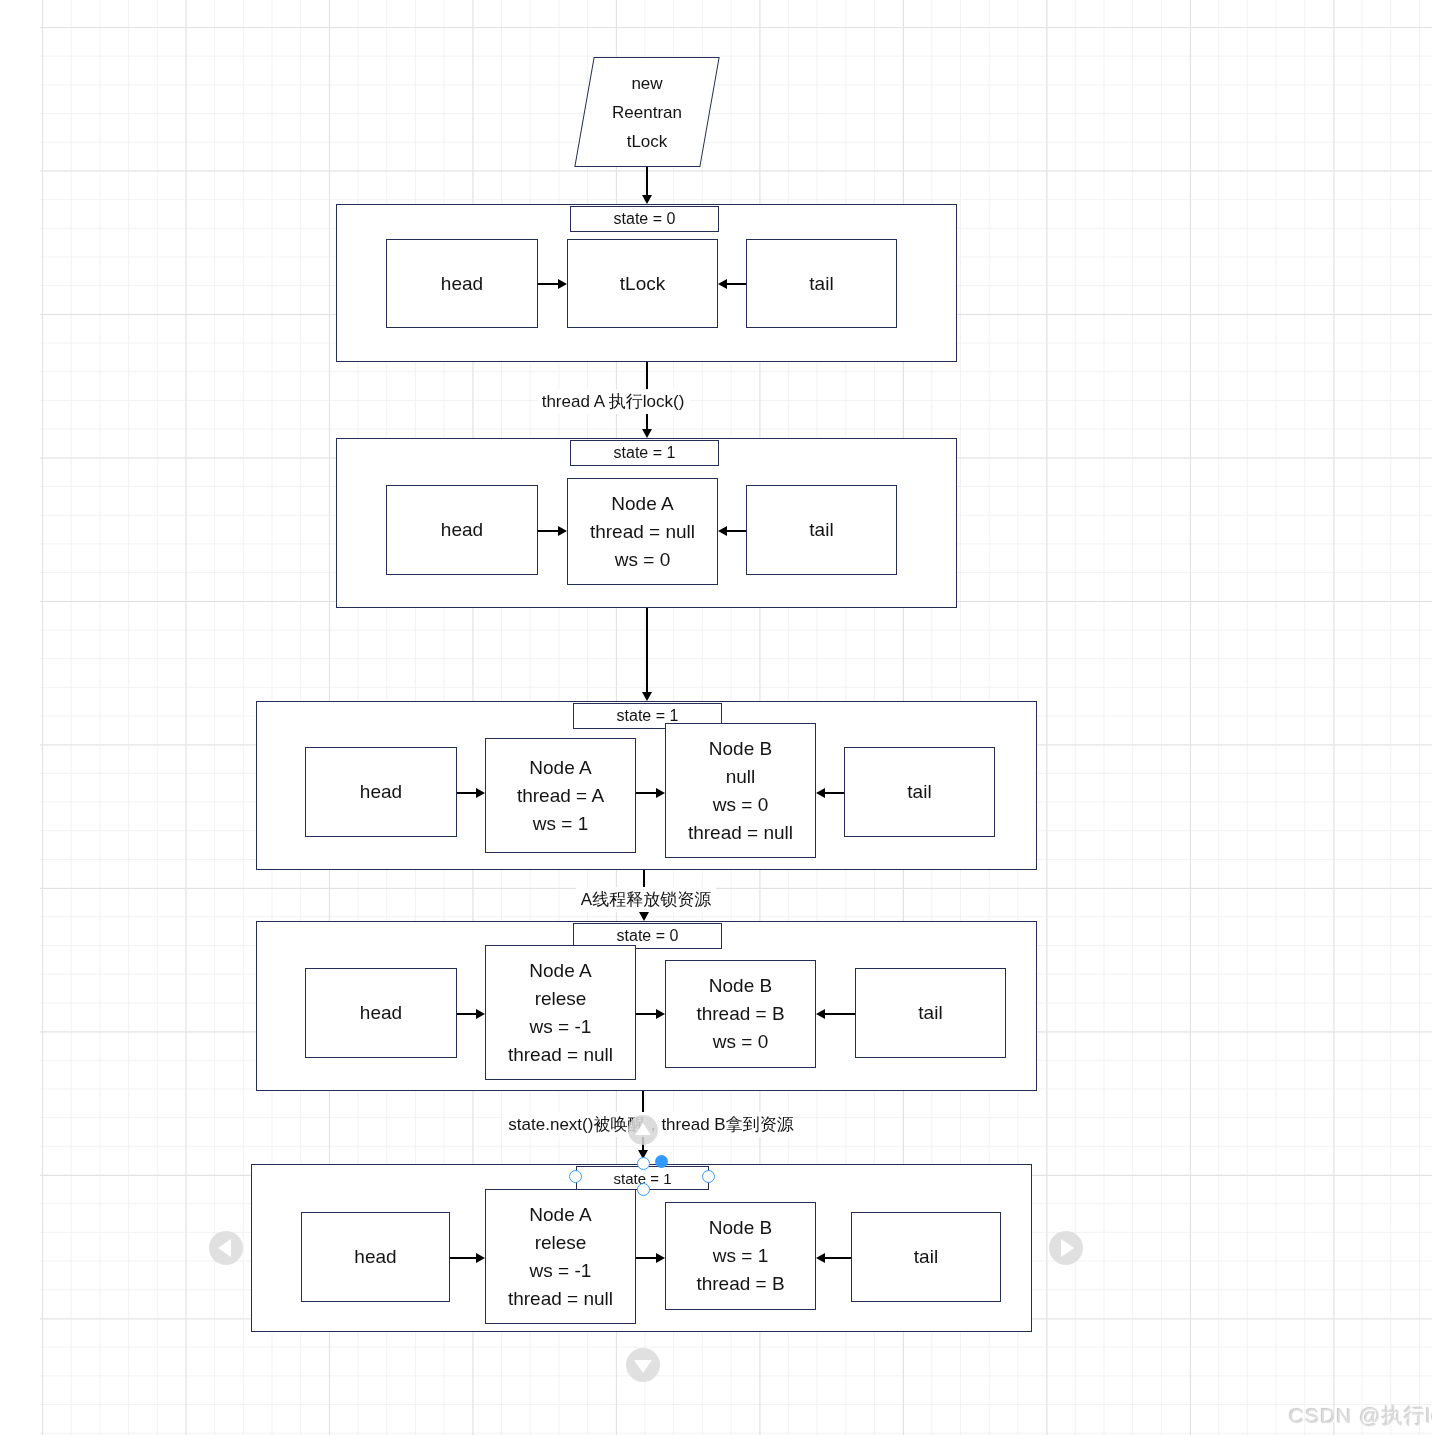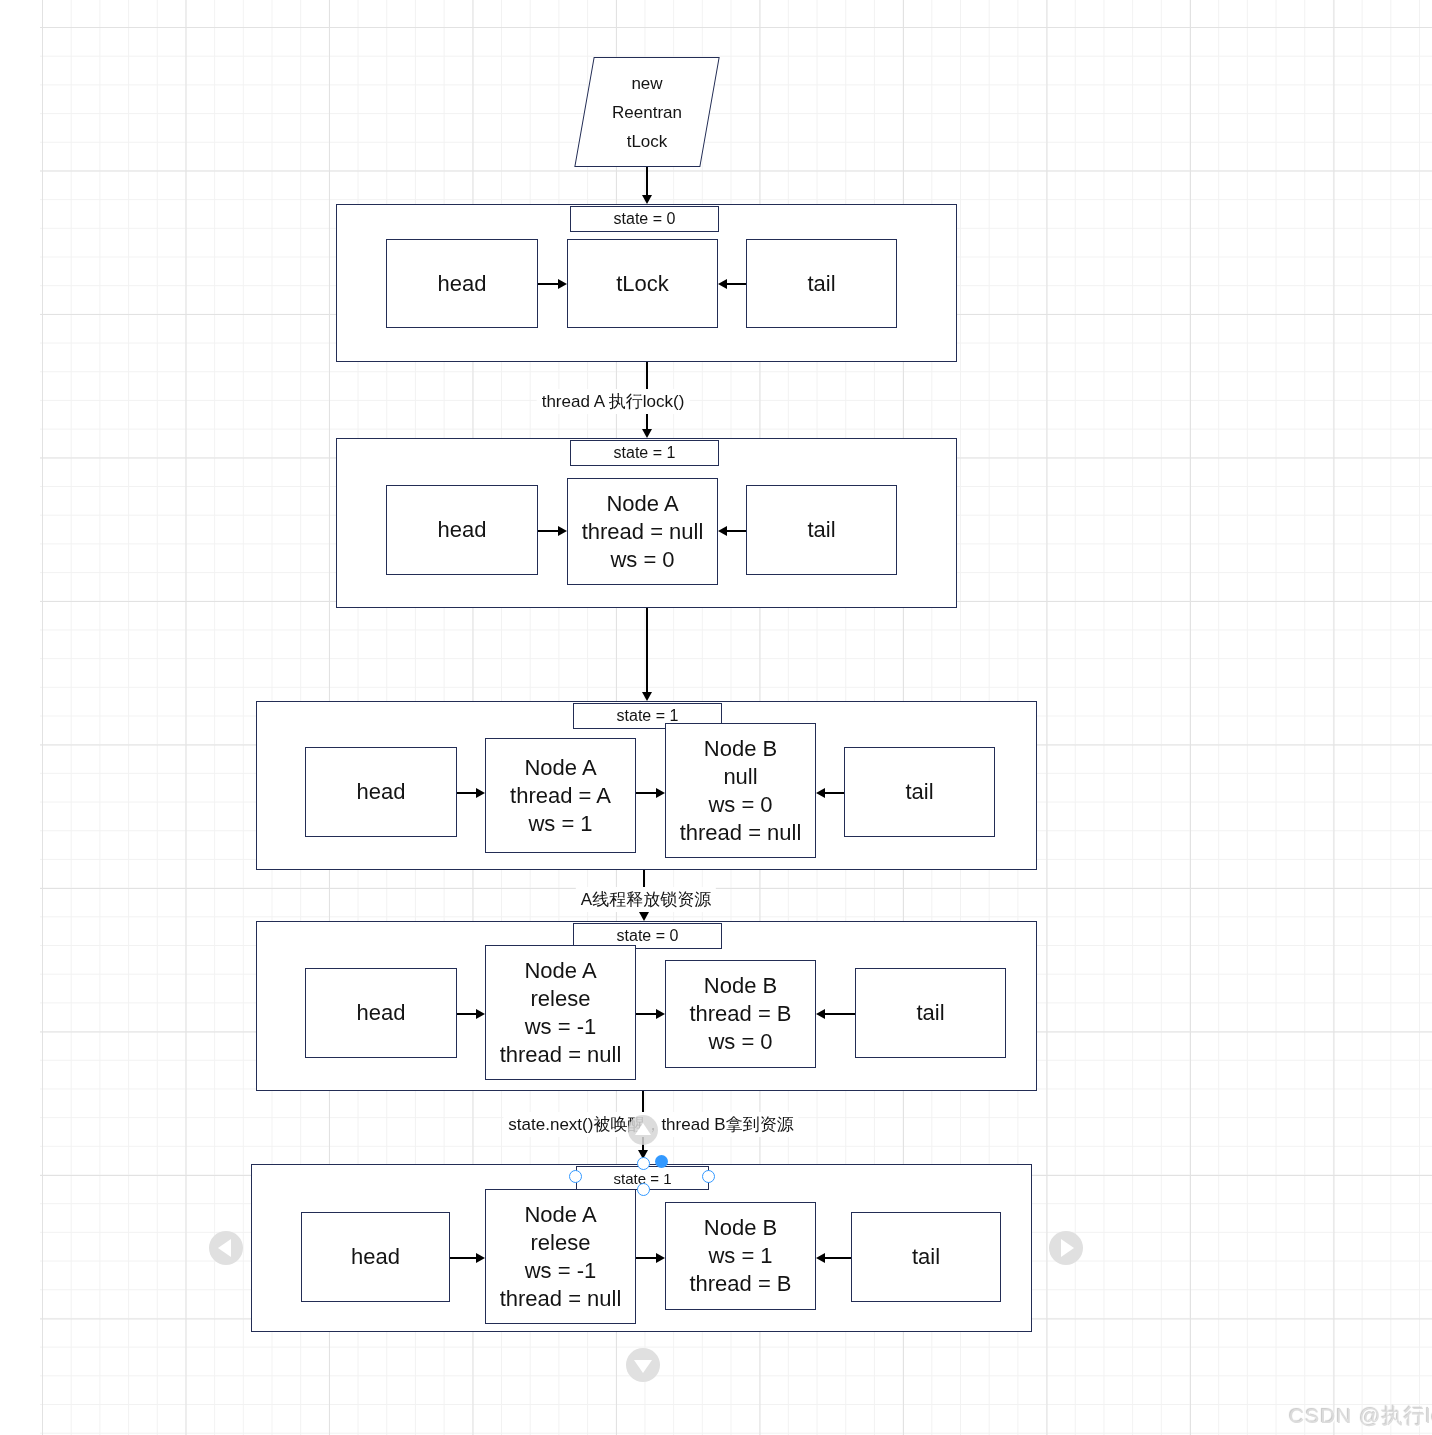--- a/index.html
+++ b/index.html
@@ -15,21 +15,21 @@
     background-size:143.5px 143.5px,143.5px 143.5px,28.7px 28.7px,28.7px 28.7px;
     background-position:2px 27px;
     margin-left:40px;
   }
   .shape{position:absolute;background:#fff;border:1.6px solid #232d55;box-sizing:border-box;}
   .outer{background:#fff;}
   .statebox{position:absolute;background:#fff;border:1.6px solid #232d55;box-sizing:border-box;
     display:flex;align-items:center;justify-content:center;font-size:16px;}
   .nbox{position:absolute;background:#fff;border:1.6px solid #232d55;box-sizing:border-box;
     display:flex;flex-direction:column;align-items:center;justify-content:center;
-    font-size:22px;line-height:28px;text-align:center;}
+    font-size:19px;line-height:28px;text-align:center;}
   .vline{position:absolute;width:1.7px;background:#000;}
   .hline{position:absolute;height:1.7px;background:#000;}
   .ah-down{position:absolute;width:0;height:0;border-left:5px solid transparent;
     border-right:5px solid transparent;border-top:9px solid #000;}
   .ah-right{position:absolute;width:0;height:0;border-top:5px solid transparent;
     border-bottom:5px solid transparent;border-left:9px solid #000;}
   .ah-left{position:absolute;width:0;height:0;border-top:5px solid transparent;
     border-bottom:5px solid transparent;border-right:9px solid #000;}
   .edge-label{position:absolute;transform:translateX(-50%);background:#fff;
     padding:1px 5px;font-size:17px;white-space:nowrap;}

